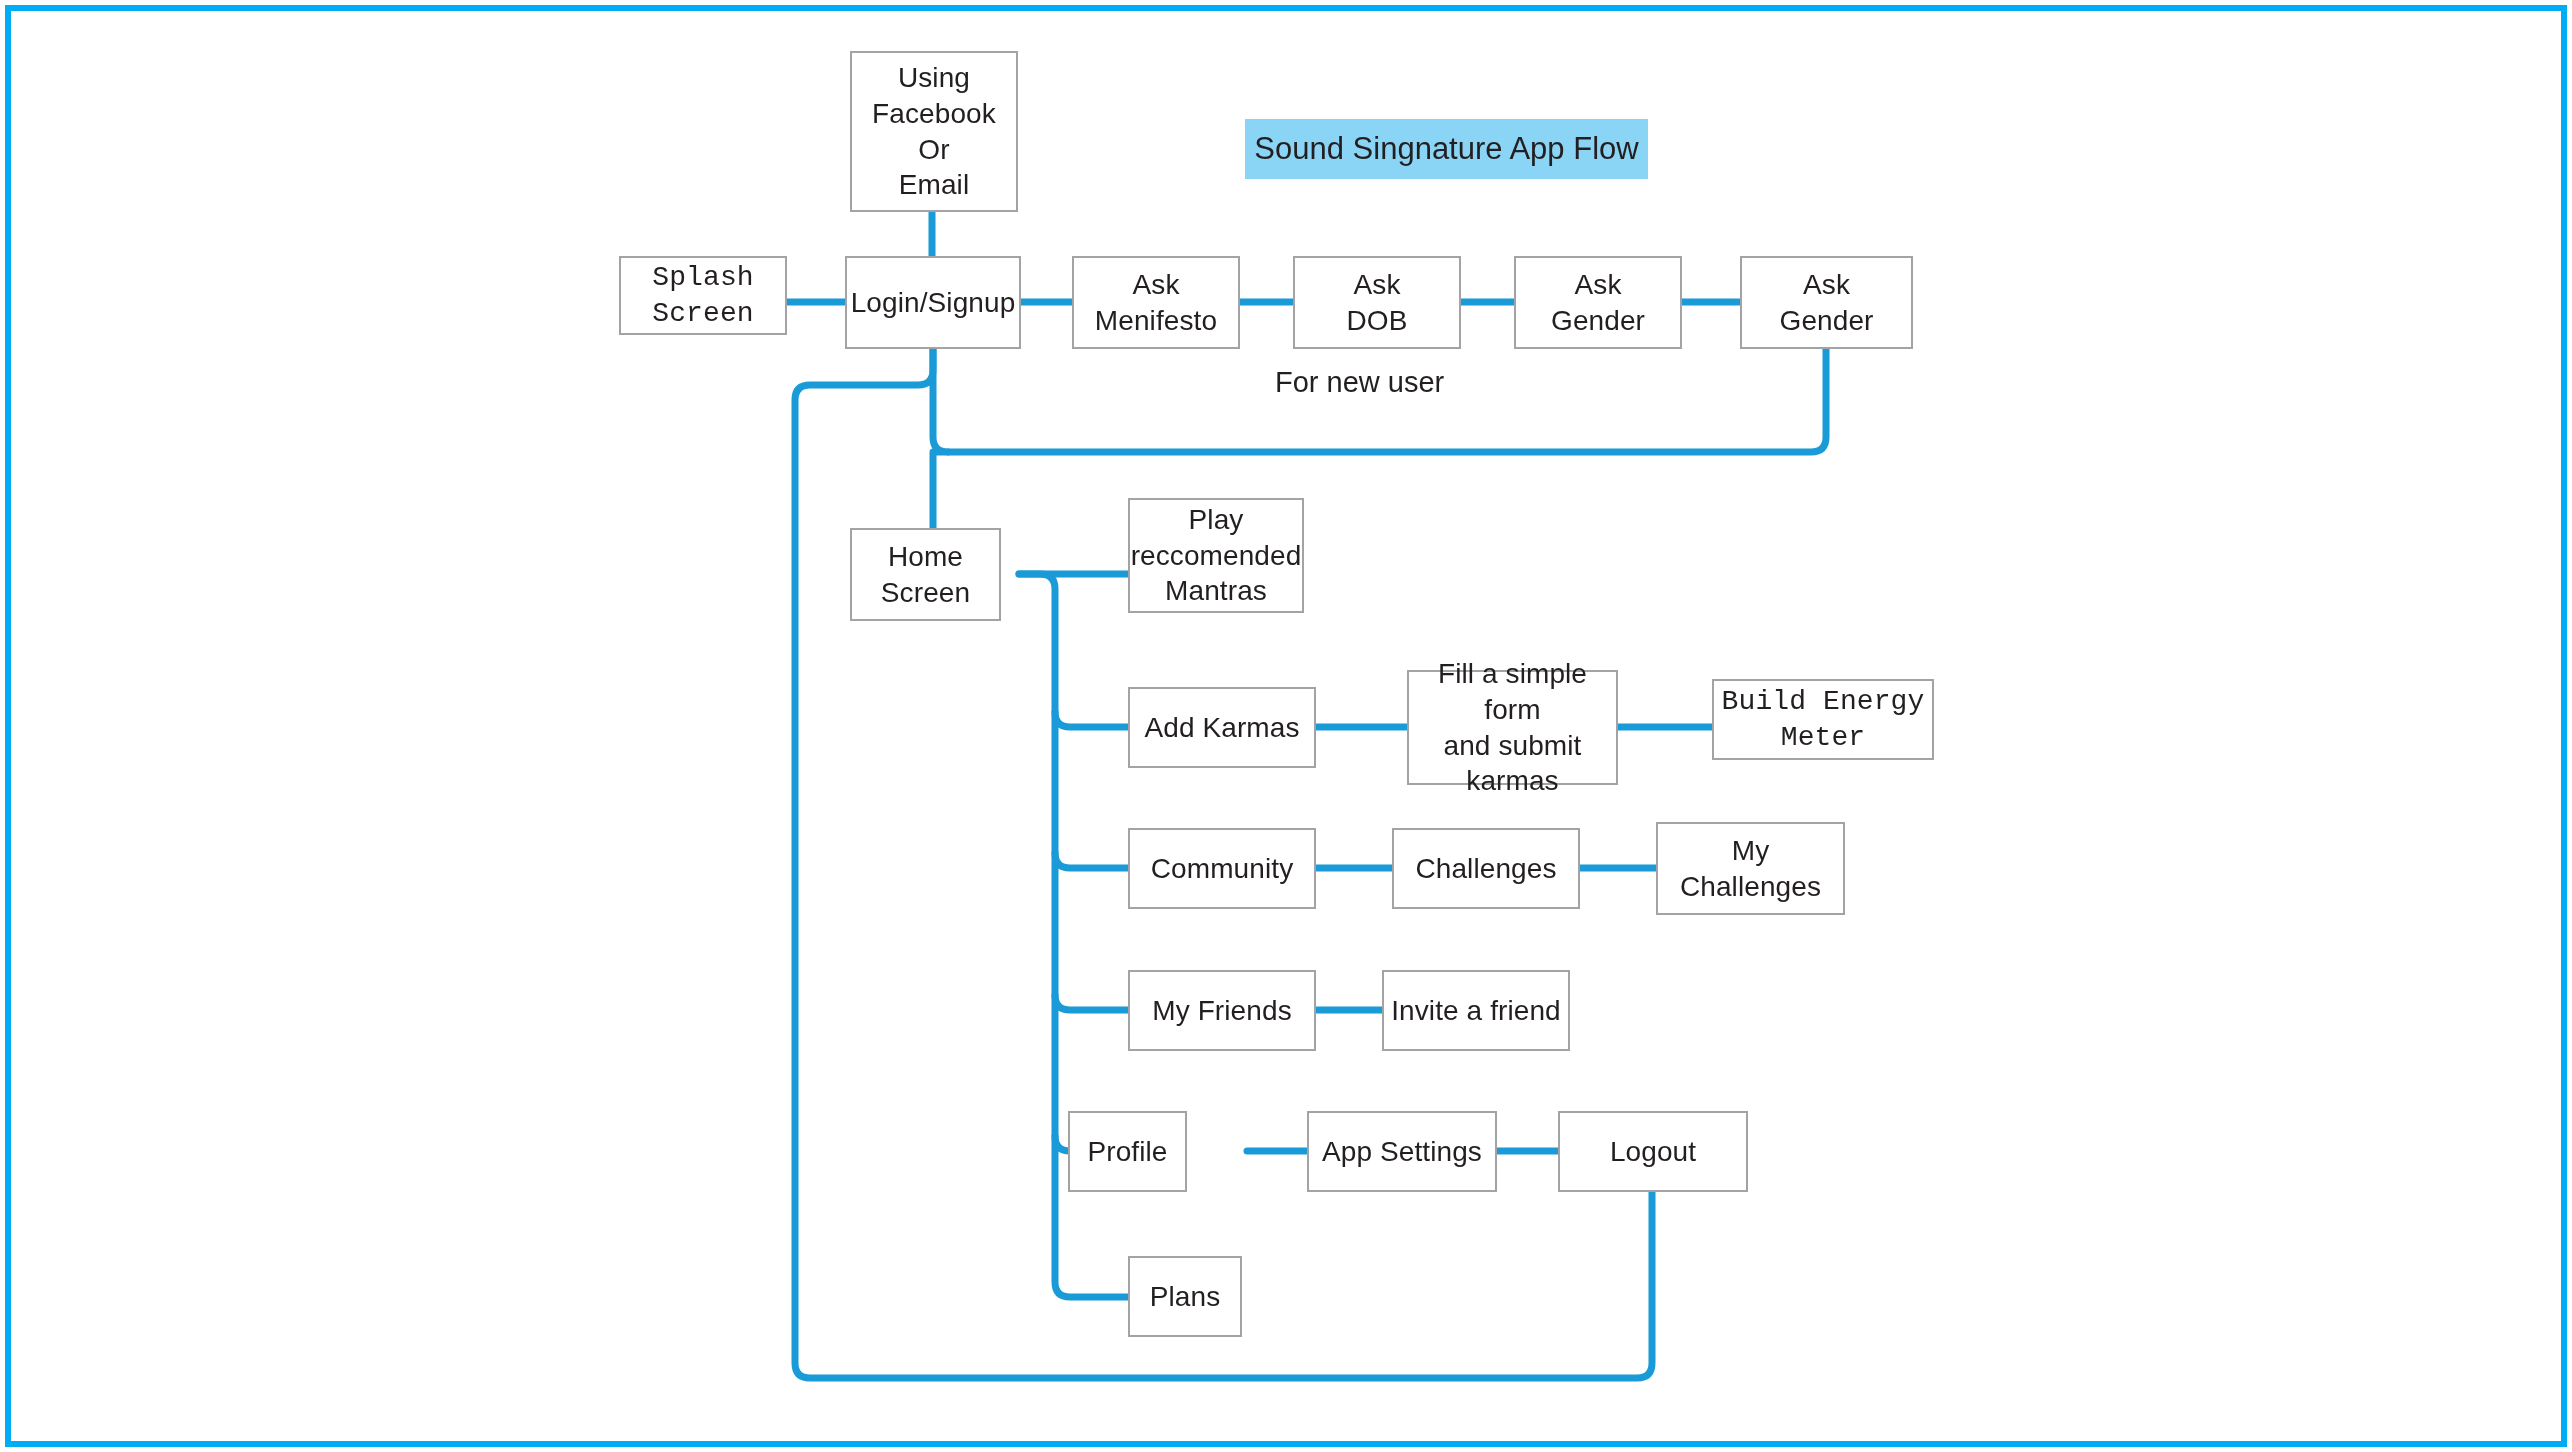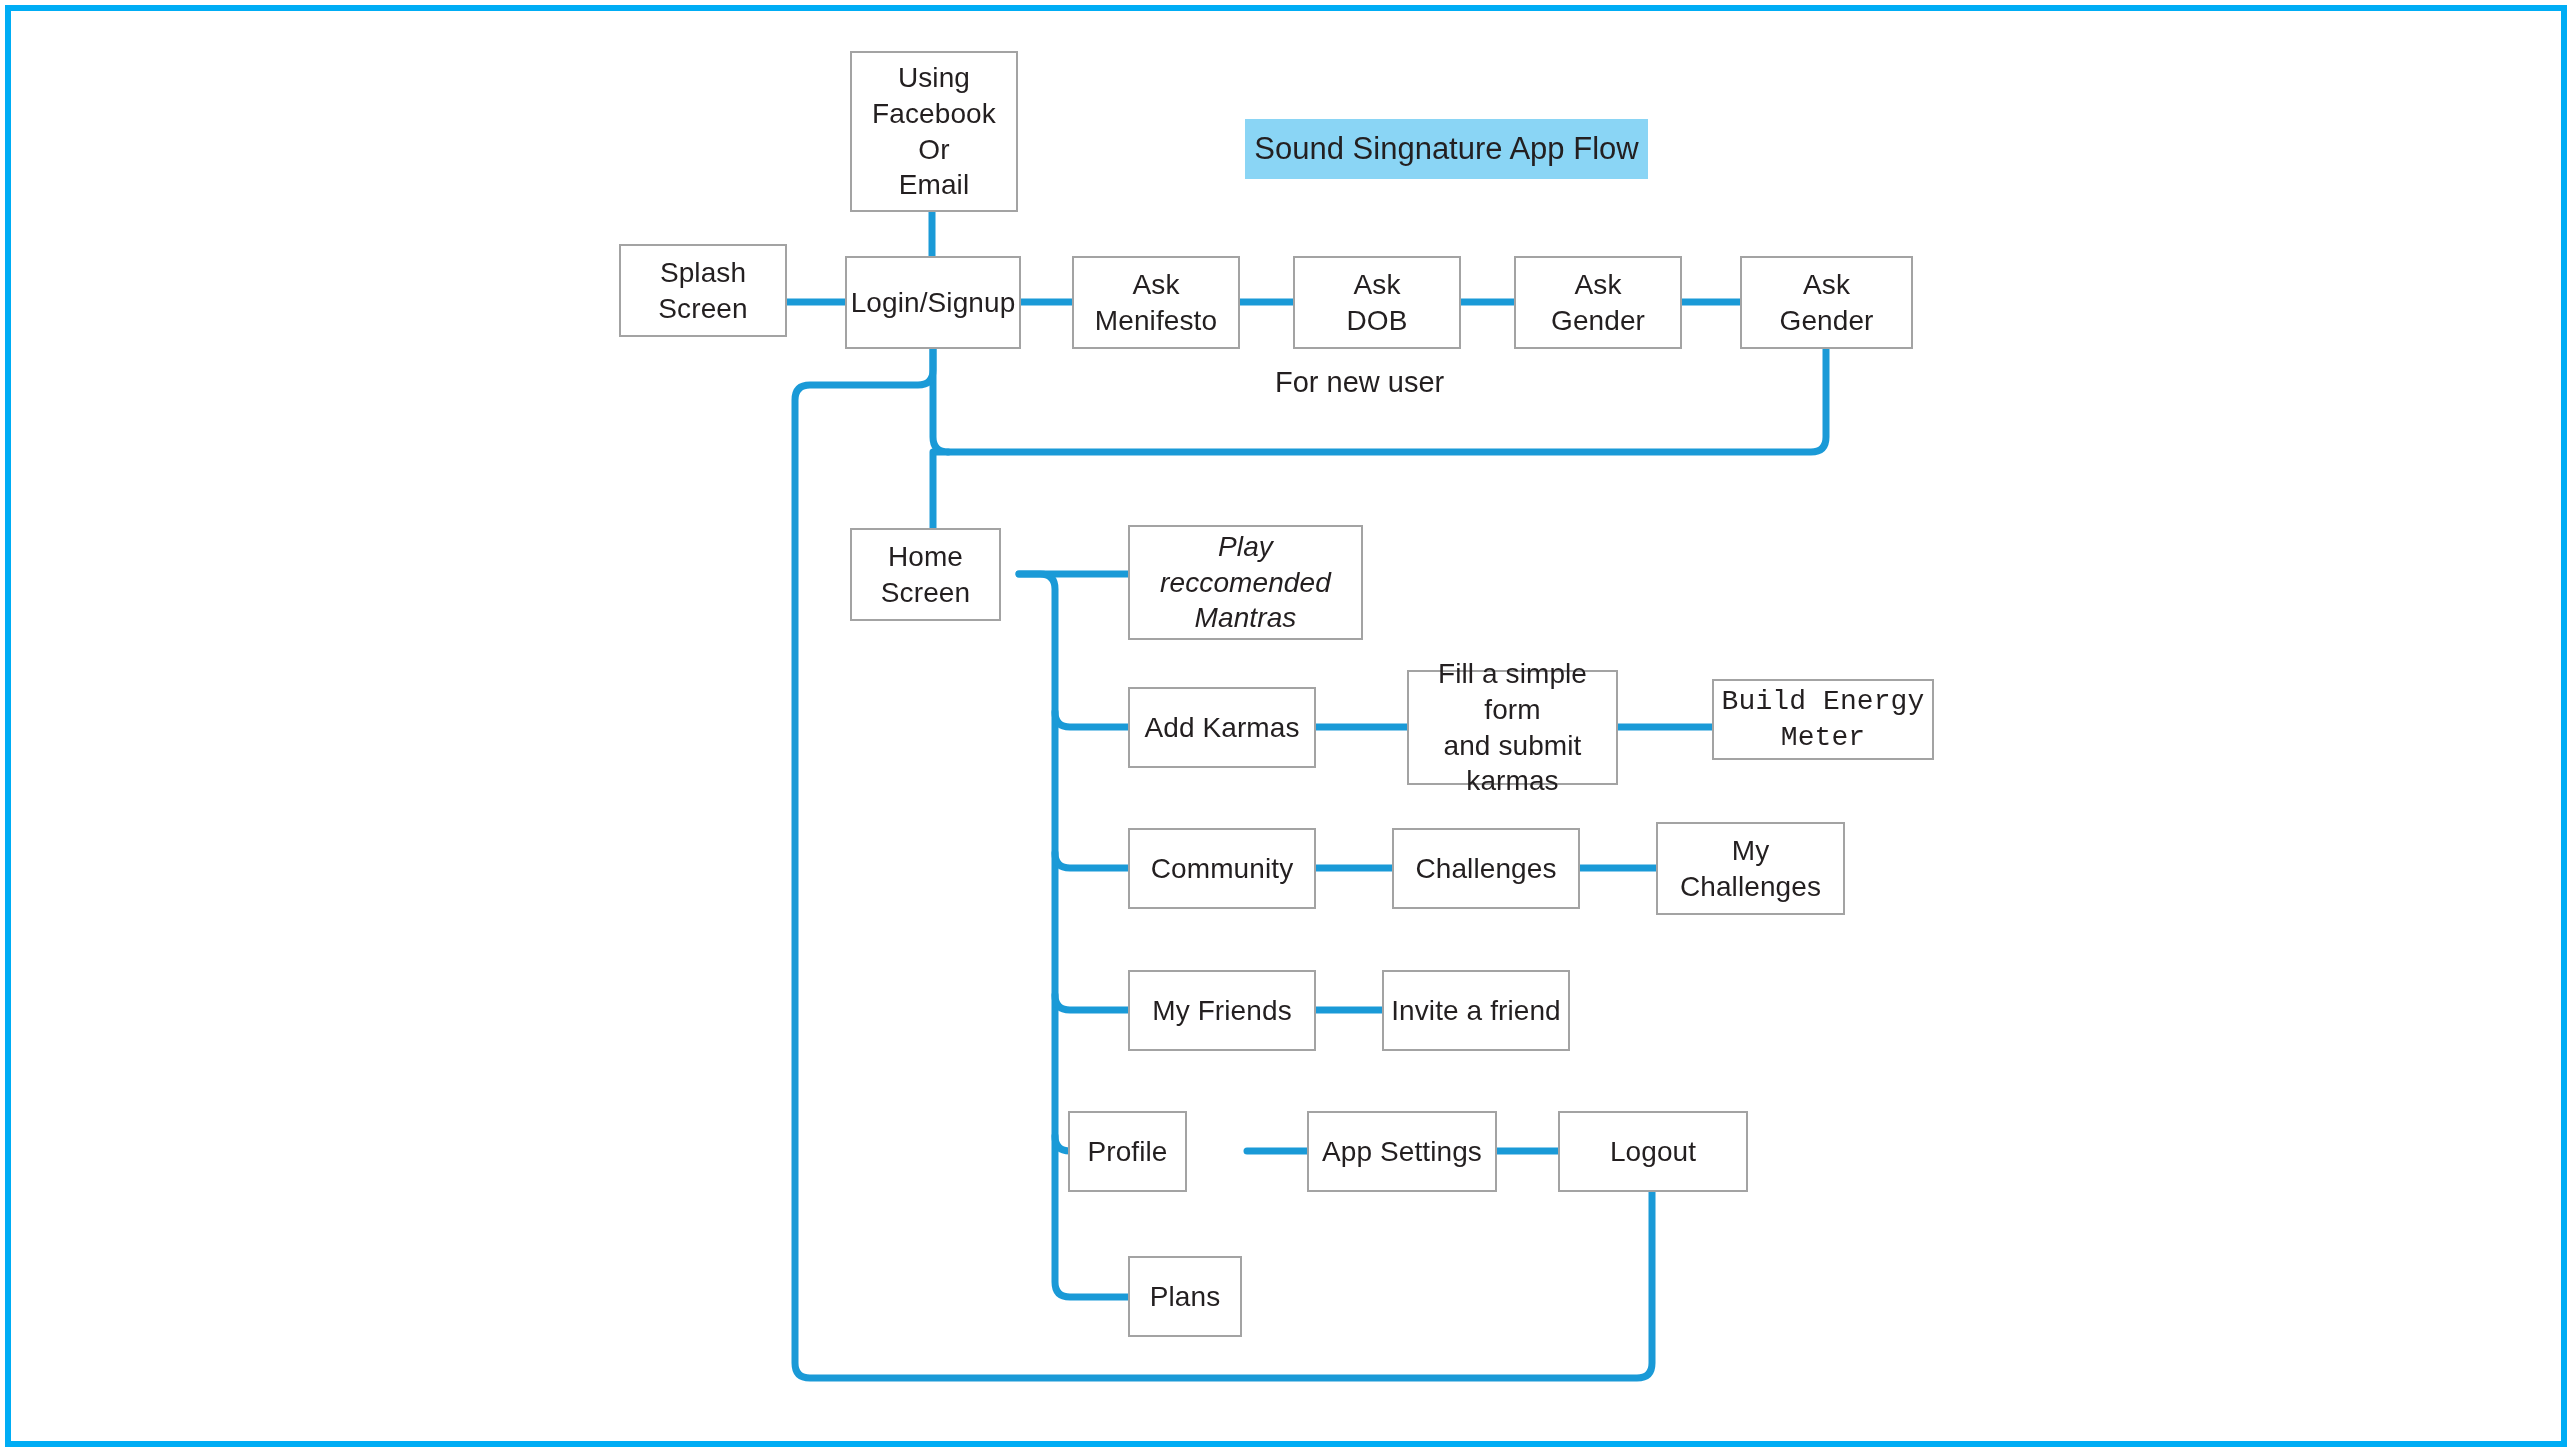--- a/index.html
+++ b/index.html
@@ -126,21 +126,21 @@
 
   <div class="outer-frame"></div>
 
   <div class="title-banner" style="left:1245px; top:119px; width:403px; height:60px;">Sound Singnature App Flow</div>
 
   <div class="node" style="left:850px; top:51px; width:168px; height:161px;">Using
 Facebook
 Or
 Email</div>
 
-  <div class="node" style="left:619px; top:244px; width:168px; height:93px;">Splash
+  <div class="node" style="left:619px; top:256px; width:168px; height:79px;font-family:Liberation Mono, monospace;">Splash
 Screen</div>
 
   <div class="node" style="left:845px; top:256px; width:176px; height:93px;">Login/Signup</div>
 
   <div class="node" style="left:1072px; top:256px; width:168px; height:93px;">Ask
 Menifesto</div>
 
   <div class="node" style="left:1293px; top:256px; width:168px; height:93px;">Ask
 DOB</div>
 
@@ -148,21 +148,21 @@
 Gender</div>
 
   <div class="node" style="left:1740px; top:256px; width:173px; height:93px;">Ask
 Gender</div>
 
   <div class="free-label" style="left:1275px; top:366px;">For new user</div>
 
   <div class="node" style="left:850px; top:528px; width:151px; height:93px;">Home
 Screen</div>
 
-  <div class="node" style="left:1128px; top:525px; width:235px; height:115px;font-style:italic;">Play
+  <div class="node" style="left:1128px; top:498px; width:176px; height:115px;">Play
 reccomended
 Mantras</div>
 
   <div class="node" style="left:1128px; top:687px; width:188px; height:81px;">Add Karmas</div>
 
   <div class="node" style="left:1407px; top:670px; width:211px; height:115px;">Fill a simple form
 and submit
 karmas</div>
 
   <div class="node" style="left:1712px; top:679px; width:222px; height:81px;font-family:Liberation Mono, monospace;">Build Energy

